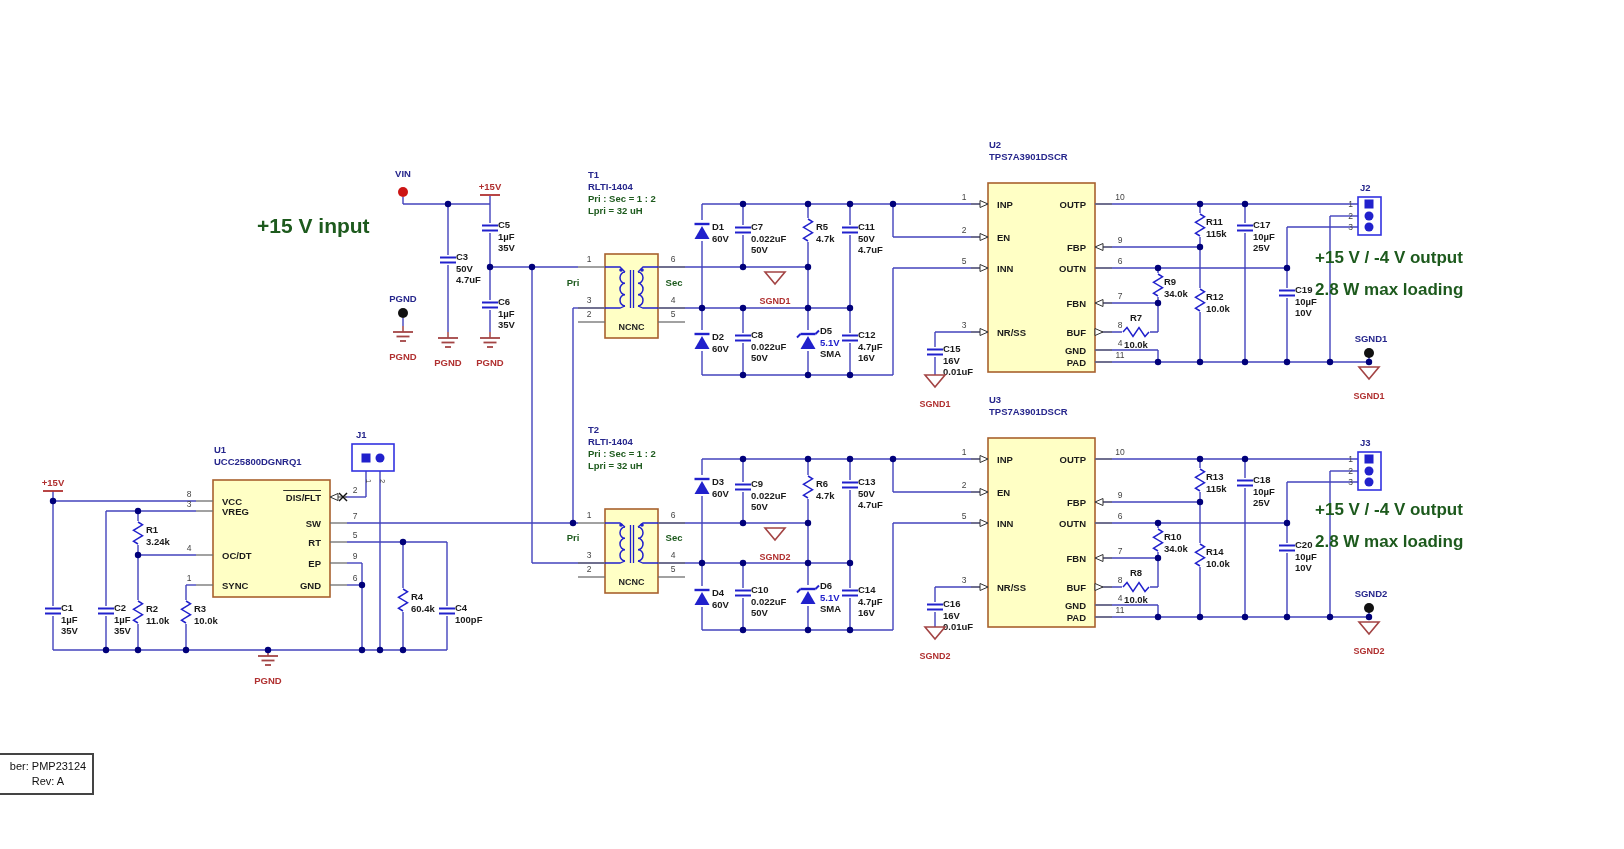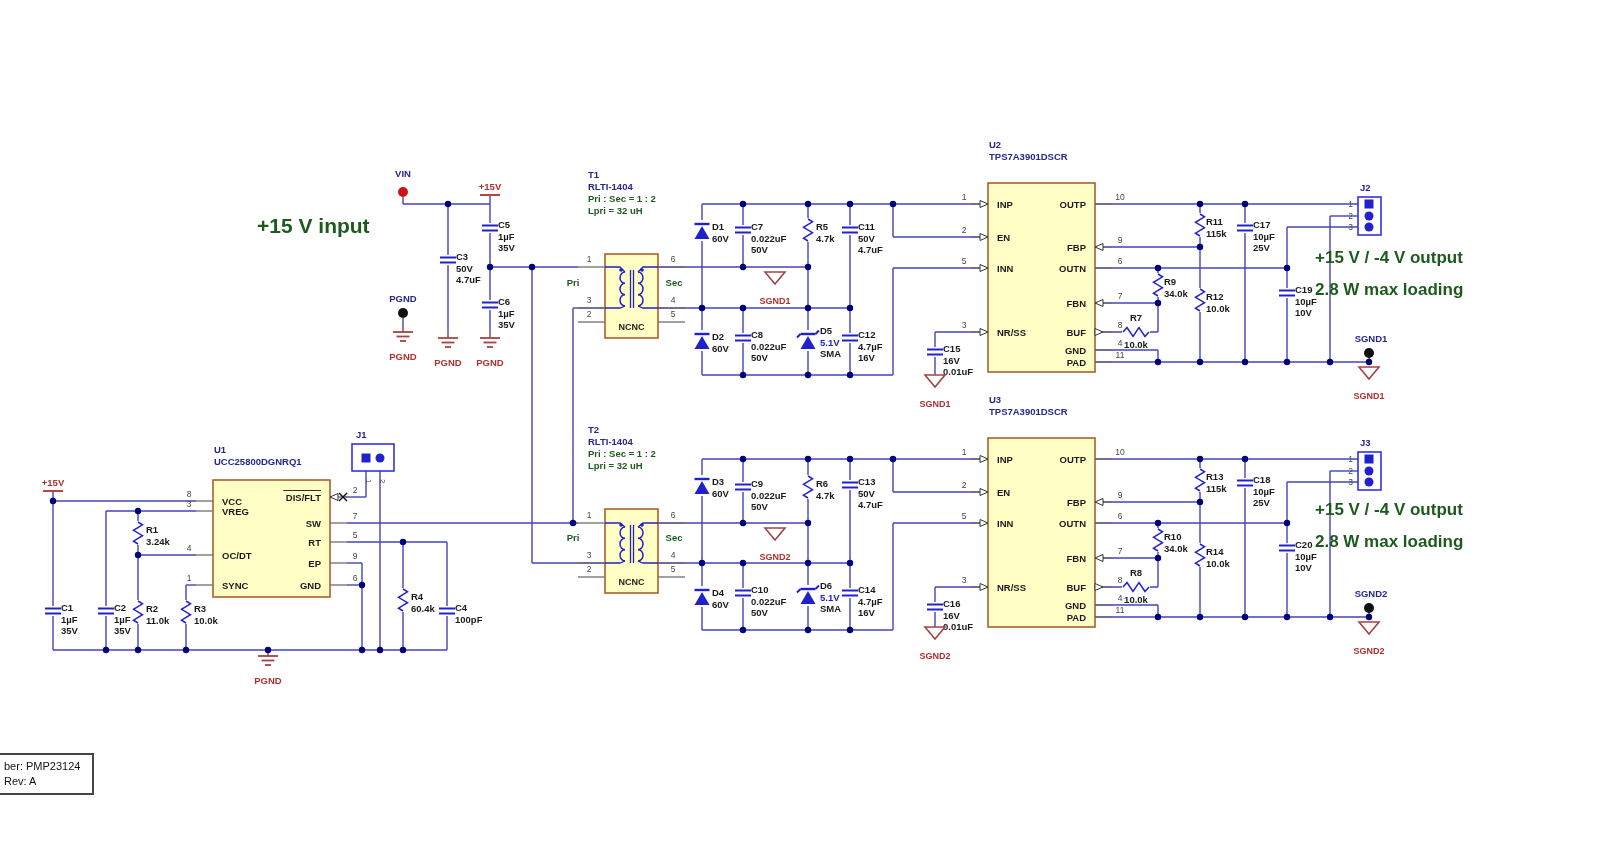--- a/index.html
+++ b/index.html
@@ -7,21 +7,21 @@
         font-family:"Liberation Sans",sans-serif;}
   #schematic{position:absolute;left:0;top:0;}
   .annot{position:absolute;color:#1d5a1d;font-weight:bold;white-space:nowrap;}
   .annot-input{left:244px;top:214px;font-size:21px;margin-left:13px;}
   .annot-line1a{left:1315px;top:248px;font-size:17px;}
   .annot-line2a{left:1315px;top:280px;font-size:17px;}
   .annot-line1b{left:1315px;top:500px;font-size:17px;}
   .annot-line2b{left:1315px;top:532px;font-size:17px;}
   .titleblock{position:absolute;left:-10px;top:753px;width:104px;height:42px;
               border:2px solid #444;background:#fff;padding:4px 0 0 12px;box-sizing:border-box;}
-  .titleblock div{font-size:11px;color:#111;line-height:15px;white-space:nowrap;}
+  .titleblock div{font-size:11px;color:#111;line-height:15px;white-space:nowrap;text-align:center;}
 </style>
 </head>
 <body>
 
 <div class="page">
   <svg id="schematic" width="1624" height="849" viewBox="0 0 1624 849">
       <g>
         <rect x="213" y="480" width="117" height="117" fill="#ffffc5" stroke="#a8612d" stroke-width="1.6"></rect>
         <text x="214" y="453" fill="#26268c" font-size="9.5" font-family="&quot;Liberation Sans&quot;,sans-serif" font-weight="bold" text-anchor="start">U1</text>
         <text x="214" y="465" fill="#26268c" font-size="9.5" font-family="&quot;Liberation Sans&quot;,sans-serif" font-weight="bold" text-anchor="start">UCC25800DGNRQ1</text>

